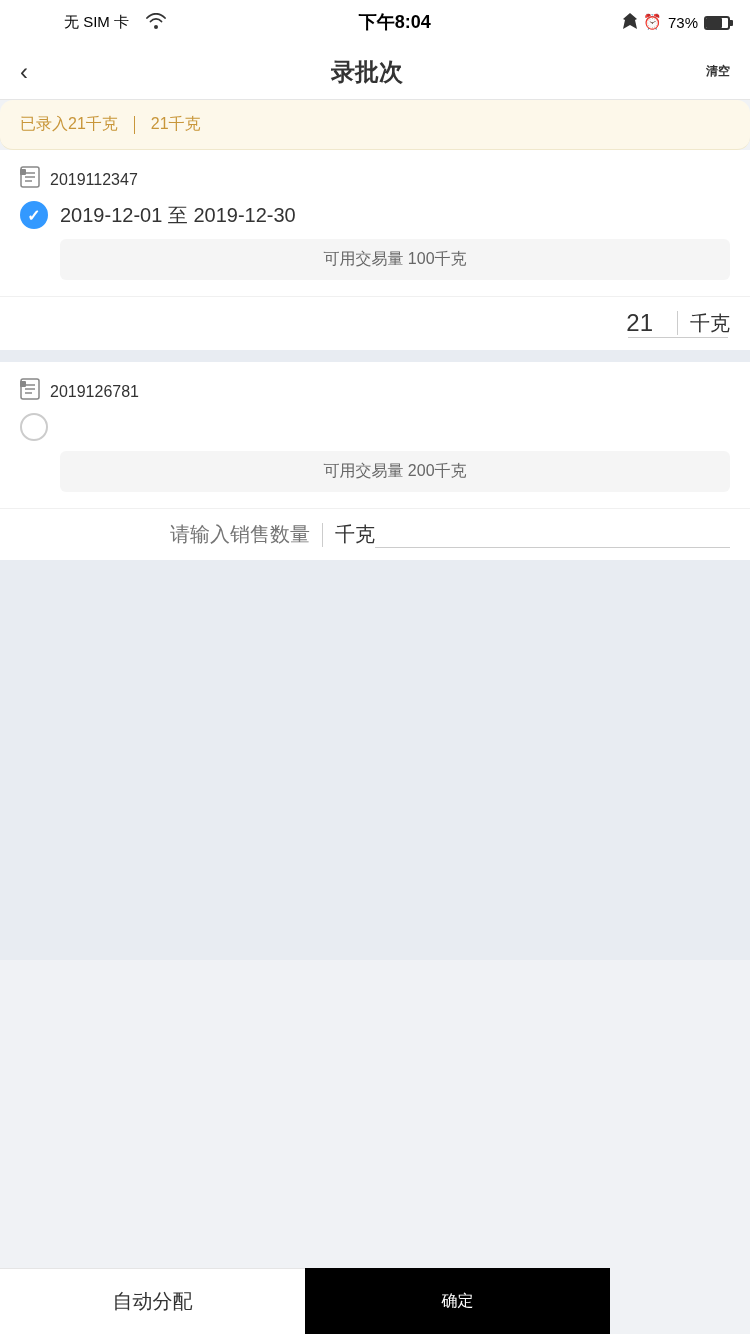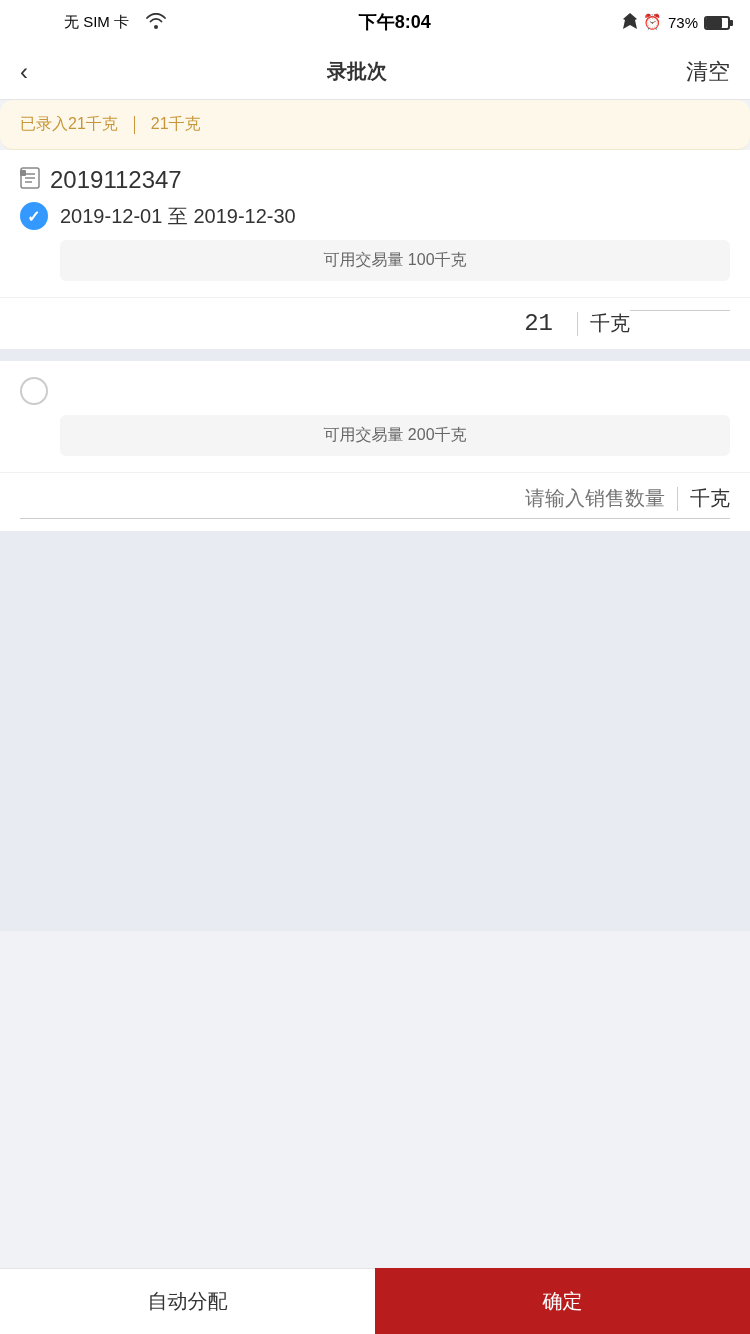--- a/index.html
+++ b/index.html
@@ -75,28 +75,29 @@
       height: 56px;
       padding: 0 20px;
       border-bottom: 1px solid #e5e5e5;
     }
     .nav-back {
       font-size: 24px;
       color: #333;
       cursor: pointer;
     }
     .nav-title {
-      font-size: 20px;
+      font-size: 24px;
       font-weight: 600;
       color: #333;
     }
     .nav-action {
-      font-size: 22px;
+      font-size: 12px;
       color: #333;
       cursor: pointer;
+      font-weight: bold;
     }
 
     
     .summary-bar {
       background: #fdf8ea;
       padding: 14px 20px;
       display: flex;
       align-items: center;
       gap: 16px;
       border-bottom: 1px solid #f0e8cc;
@@ -123,21 +124,21 @@
       display: flex;
       align-items: center;
       gap: 10px;
       margin-bottom: 8px;
     }
     .batch-id-icon {
       font-size: 18px;
       color: #666;
     }
     .batch-id {
-      font-size: 24px;
+      font-size: 16px;
       color: #333;
       font-weight: 500;
     }
     .batch-date-row {
       display: flex;
       align-items: center;
       gap: 12px;
       margin-bottom: 10px;
     }
     .radio-circle {
@@ -224,21 +225,21 @@
       flex: 1;
       background: #e8ecf2;
       min-height: 400px;
     }
 
     
     .bottom-bar {
       position: fixed;
       bottom: 0;
       left: 0;
-      width: 750px;
+      width: 610px;
       display: flex;
       height: 66px;
       background: #fff;
     }
     .bottom-btn-auto {
       flex: 1;
       display: flex;
       align-items: center;
       justify-content: center;
       font-size: 20px;
@@ -246,32 +247,31 @@
       background: #fff;
       cursor: pointer;
       border: none;
       border-top: 1px solid #e5e5e5;
     }
     .bottom-btn-confirm {
       flex: 1;
       display: flex;
       align-items: center;
       justify-content: center;
-      font-size: 20px;
+      font-size: 16px;
       color: #fff;
-      background: #b91c1c;
+      background: #000000;
       cursor: pointer;
       border: none;
     }
 
     .amount-input-wrapper {
       display: flex;
-      flex-direction: row;
-      align-items: flex-start;
-      font-family: Liberation Mono, monospace;
+      flex-direction: column;
+      align-items: center;
     }
   </style>
 </head>
 <body>
 
 <div class="status-bar">
   <div class="status-bar-left">
     <span>无 SIM 卡</span>
     <span>
       <svg width="20" height="16" viewBox="0 0 20 16" fill="none">
@@ -339,28 +339,40 @@
       <span style="width:1px;height:24px;background:#ccc;display:inline-block;"></span>
       <span class="amount-unit">千克</span>
     </div>
     <div class="amount-underline"></div>
   </div>
 </div>
 
 <div class="section-separator"></div>
 
 <div class="batch-item">
+  <div class="batch-item-header">
+    <span class="batch-id-icon">
+      <svg width="20" height="22" viewBox="0 0 20 22" fill="none">
+        <rect x="1" y="1" width="18" height="20" rx="2" stroke="#888" stroke-width="1.5" fill="white"></rect>
+        <line x1="5" y1="7" x2="15" y2="7" stroke="#888" stroke-width="1.5"></line>
+        <line x1="5" y1="11" x2="15" y2="11" stroke="#888" stroke-width="1.5"></line>
+        <line x1="5" y1="15" x2="12" y2="15" stroke="#888" stroke-width="1.5"></line>
+        <rect x="0" y="3" width="6" height="6" rx="1" fill="#888"></rect>
+      </svg>
+    </span>
+    <span class="batch-id">2019126781</span>
+  </div>
   <div class="batch-date-row">
     <div class="radio-circle"></div>
   </div>
   <div class="available-qty-box">可用交易量 200千克</div>
 </div>
 
 <div class="amount-row" style="border-top:1px solid #f0f0f0;">
-  <div style="display:flex;flex-direction:column;align-items:flex-end;width:100%;">
+  <div style="display:flex;flex-direction:row;align-items:flex-end;width:100%;">
     <div style="display:flex;align-items:center;gap:12px;width:100%;justify-content:flex-end;">
       <input type="text" class="qty-input" style="font-size: 20px; color: rgb(187, 187, 187); text-align: right; border: none; outline: none; background: transparent; flex: 1 1 0%;" placeholder="请输入销售数量">
       <span style="width:1px;height:24px;background:#ccc;display:inline-block;"></span>
       <span class="qty-unit">千克</span>
     </div>
     <div style="width:100%;height:1px;background:#ccc;margin-top:6px;"></div>
   </div>
 </div>
 
 <div class="gray-area" style="height:400px;"></div>

